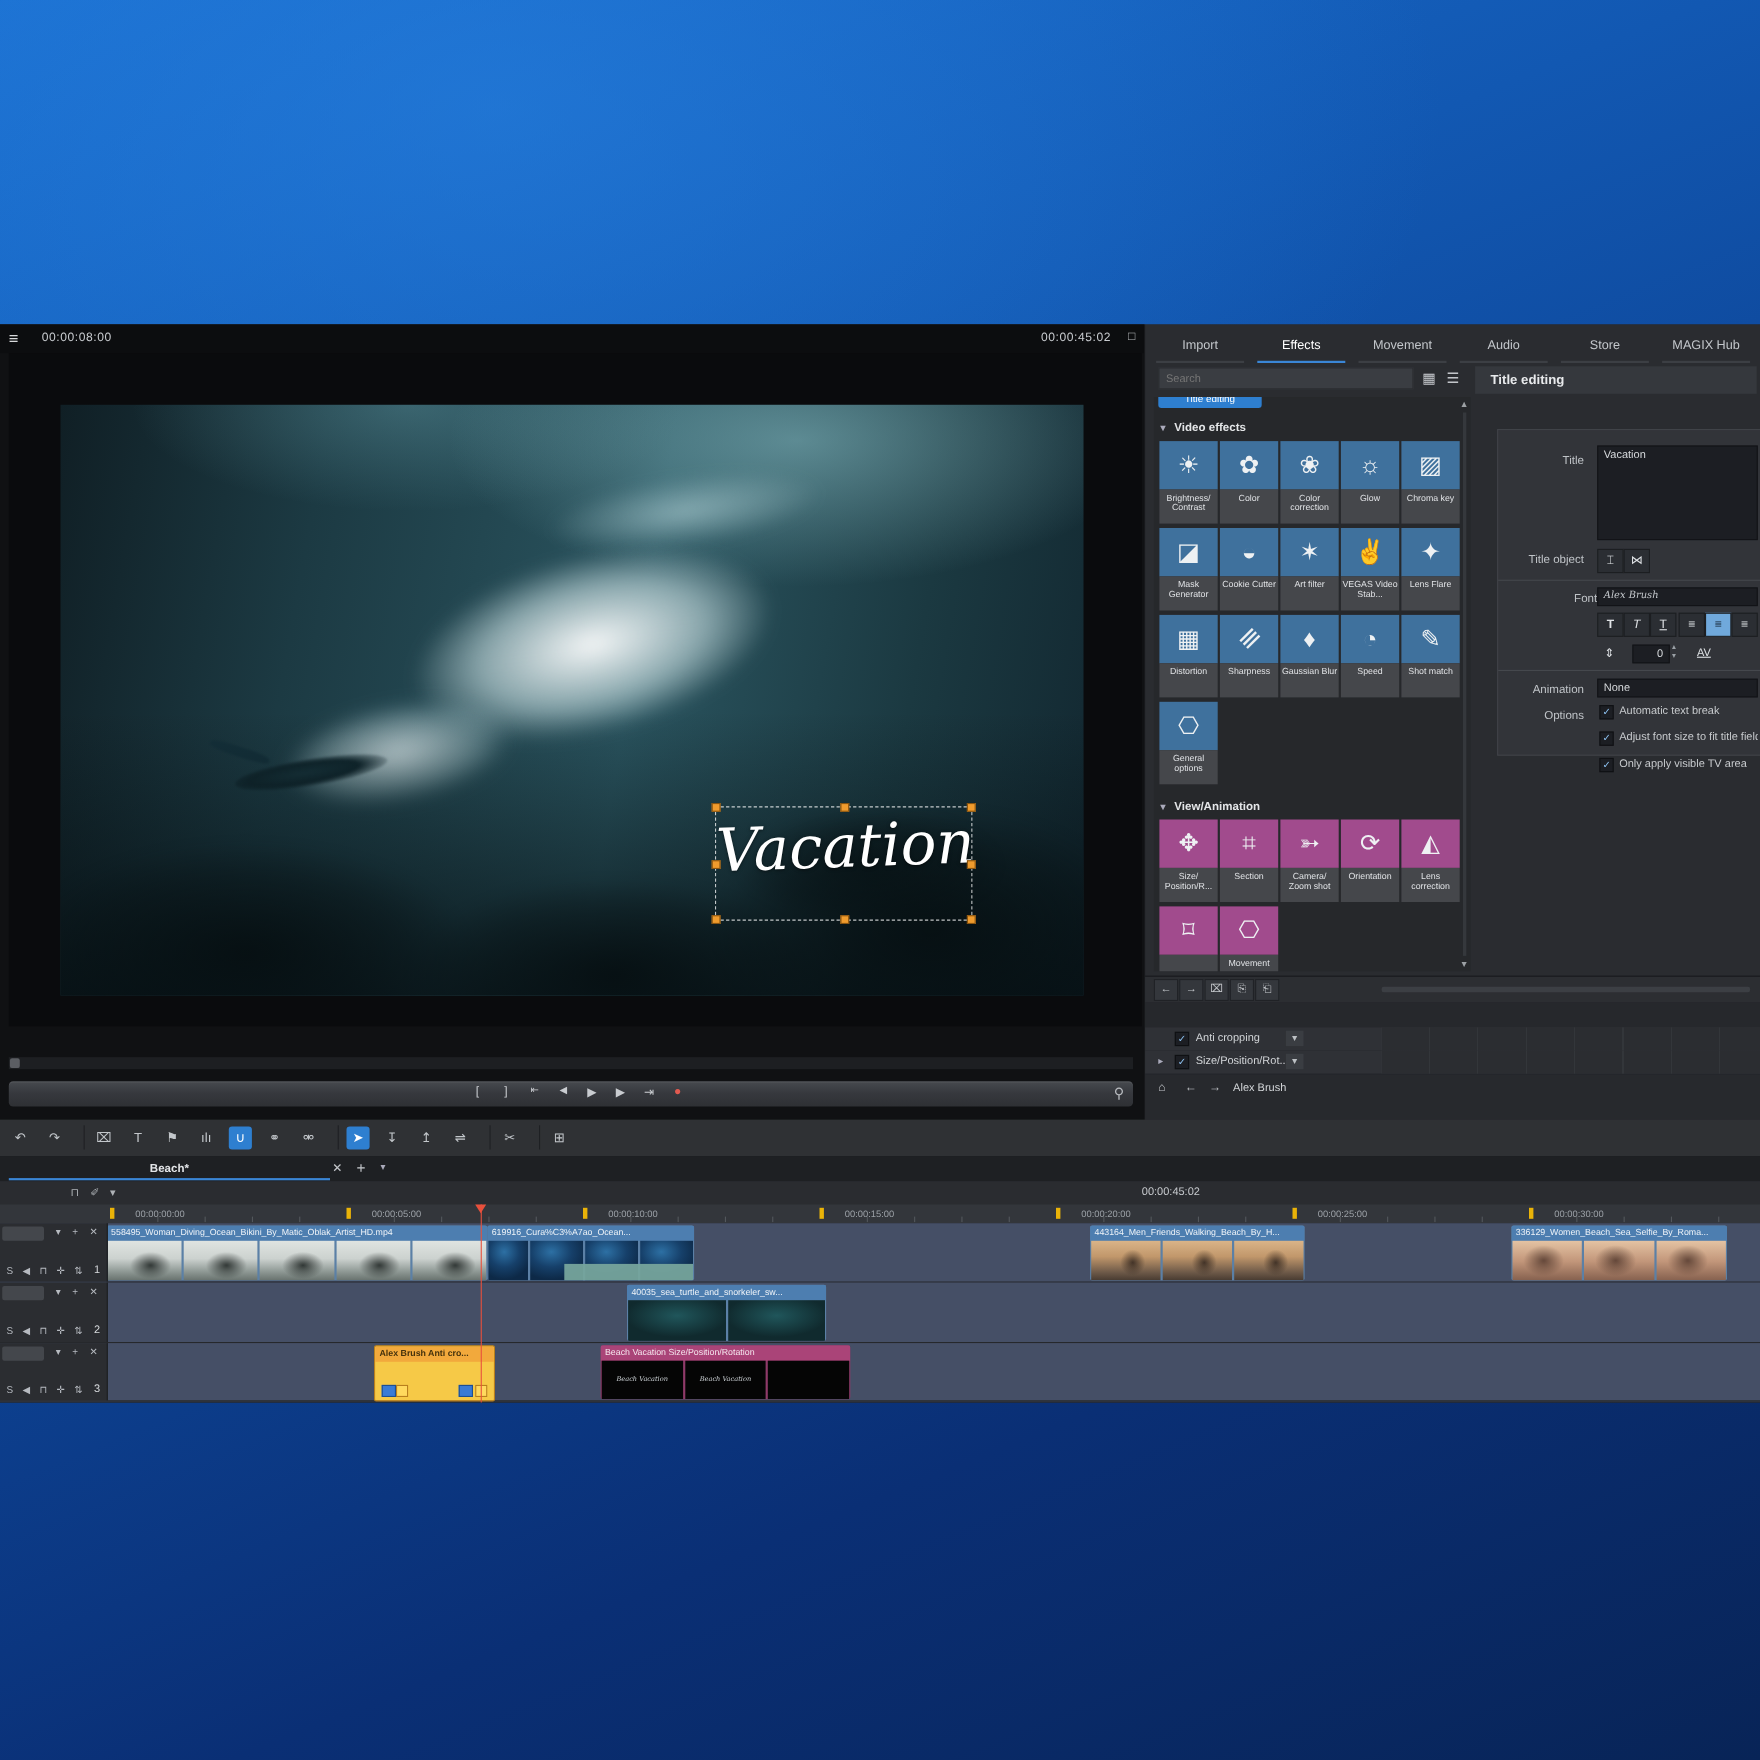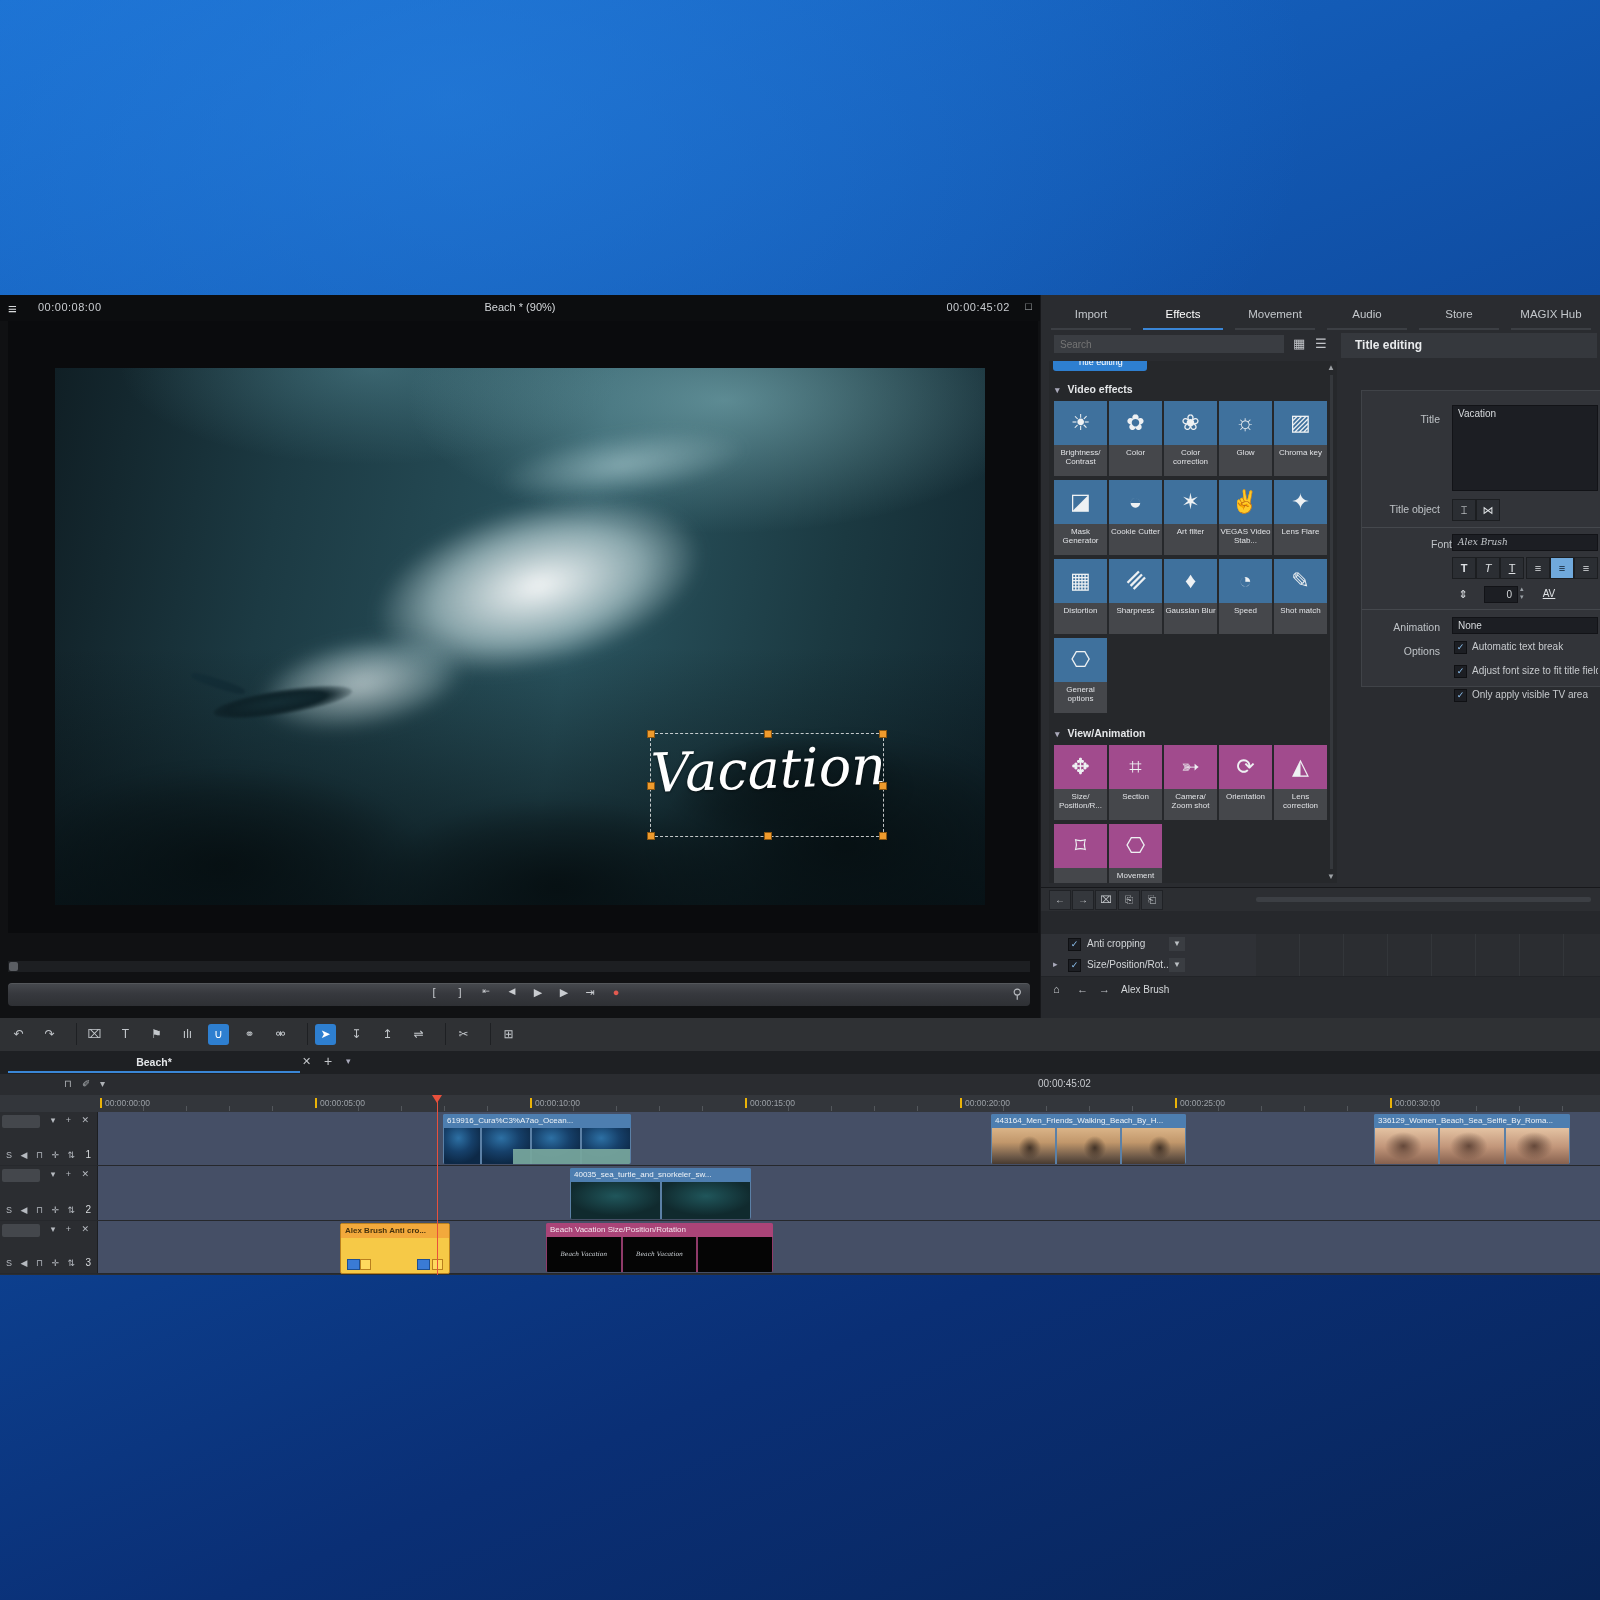--- a/index.html
+++ b/index.html
@@ -130,21 +130,21 @@
   .tl-tab{position:absolute;left:8px;top:0;width:292px;height:22px;color:#e3e5e8;font-size:10.5px;font-weight:bold;
     text-align:center;line-height:22px;}
   .tl-tab .ul{position:absolute;left:0;right:0;bottom:0;height:2px;background:#3a86d6;}
   .tab-x{position:absolute;left:302px;top:4px;color:#c3c6ca;font-size:11px;}
   .tab-plus{position:absolute;left:324px;top:2px;color:#c3c6ca;font-size:14px;}
   .tab-dd{position:absolute;left:346px;top:5px;color:#aab;font-size:9px;}
   #tl-ctlrow{position:absolute;left:0;top:56px;width:1600px;height:21px;background:#2a2c30;}
   .ctl-ic{position:absolute;top:4px;color:#aeb2b6;font-size:10px;}
   .tl-dur{position:absolute;left:1038px;top:4px;font-size:10px;color:#c6c9cd;}
   #tl-ruler{position:absolute;left:0;top:77px;width:1600px;height:17px;background:#33363b;border-bottom:1px solid #222428;}
-  .rt-lab{position:absolute;top:3px;font-size:8.5px;color:#9ba0a6;border-left:2px solid #eab308;padding-left:3px;}
+  .rt-lab{position:absolute;top:3px;font-size:8.5px;color:#9ba0a6;border-left:4px solid #eab308;padding-left:19px;}
   .rt-min{position:absolute;top:11px;width:1px;height:5px;background:#53575c;}
   #tl-tracks{position:absolute;left:0;top:94px;width:1600px;height:163px;}
   .lane{position:absolute;left:0;width:1600px;border-bottom:1px solid #26282c;background:#454f66;}
   .thead{position:absolute;left:0;top:0;width:97px;height:100%;background:#2b2d31;border-right:1px solid #1c1e21;}
   .thead .namebox{position:absolute;left:2px;top:3px;width:38px;height:13px;background:#44474c;border-radius:2px;}
   .thead .toprow{position:absolute;right:4px;top:3px;color:#b6bac0;font-size:9px;letter-spacing:4px;}
   .thead .botrow{position:absolute;left:6px;bottom:5px;color:#b6bac0;font-size:9px;letter-spacing:3px;}
   .thead .tnum{position:absolute;right:6px;bottom:5px;color:#d7dadd;font-size:10px;}
   .clip{position:absolute;top:2px;height:52px;border-radius:2px;overflow:hidden;background:#5b80a6;}
   .clip .cl-label{position:absolute;left:0;top:0;right:0;height:14px;background:#4d7eb0;color:#eef3f8;
@@ -182,21 +182,20 @@
 </head>
 <body>
 
 <div id="desktop">
 <div id="app">
 
   <div id="preview-pane">
     <div class="pv-header">
       <span class="hamb ni">≡</span>
       <span class="tc" style="left:38px">00:00:08:00</span>
-      <div class="pv-title">Beach *  (90%)</div>
       <span class="tc" style="right:30px">00:00:45:02</span>
       <span class="maxi">□</span>
     </div>
     <div class="pv-stage">
       <div class="video">
         <div class="spray"></div>
         <div class="foam"></div>
         <div class="foam2"></div>
         <div class="swimmer"></div>
         <div class="swimmer-arm"></div>
@@ -546,20 +545,30 @@
           <div class="rt-min" style="left: 1304px;"></div>
           <div class="rt-min" style="left: 1347px;"></div>
           <div class="rt-lab" style="left: 1390px;">00:00:30:00</div>
           <div class="rt-min" style="left: 1433px;"></div>
           <div class="rt-min" style="left: 1476px;"></div>
           <div class="rt-min" style="left: 1519px;"></div>
           <div class="rt-min" style="left: 1562px;"></div>
         </div>
     <div id="tl-tracks">
           <div class="lane" style="top: 0px; height: 53px;">
+            <div class="clip" style="left: 97px; width: 346px; height: 50px;">
+              <div class="cl-label">558495_Woman_Diving_Ocean_Bikini_By_Matic_Oblak_Artist_HD.mp4</div>
+              <div class="cl-body">
+                <div class="cell beach-cliff"></div>
+                <div class="cell beach-cliff"></div>
+                <div class="cell beach-cliff"></div>
+                <div class="cell beach-cliff"></div>
+                <div class="cell beach-cliff"></div>
+              </div>
+            </div>
             <div class="clip" style="left: 443px; width: 188px; height: 50px;">
               <div class="cl-label">619916_Cura%C3%A7ao_Ocean...</div>
               <div class="cl-body">
                 <div class="cell xcell underwater-blue" style="flex: 0 0 36px;"></div>
                 <div class="cell underwater-blue"></div>
                 <div class="cell underwater-blue"></div>
                 <div class="cell underwater-blue"></div>
               </div>
               <div class="audio-strip"></div>
             </div>

